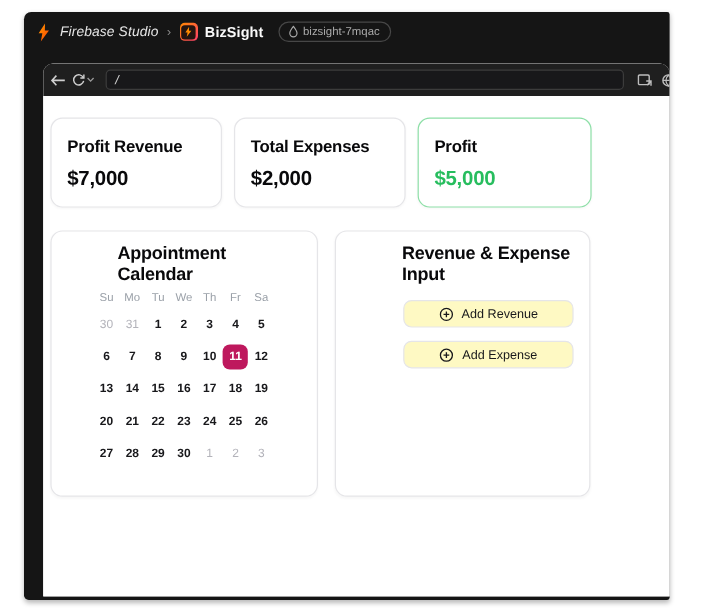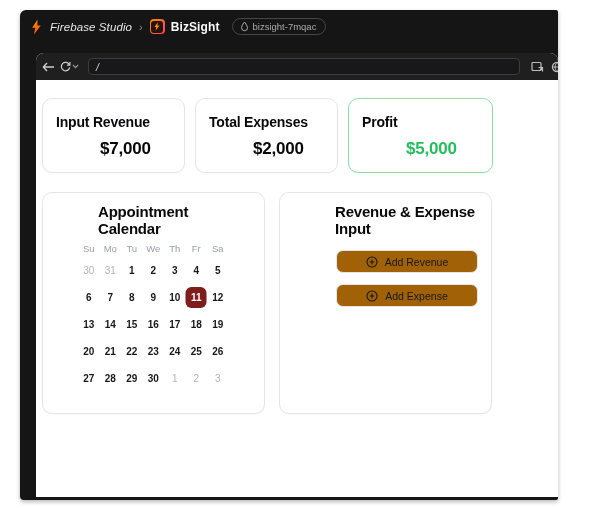--- a/index.html
+++ b/index.html
@@ -43,21 +43,21 @@
   
   .app-body { position:relative; flex:1; background:#ffffff; }
 
   .stats-row { position:absolute; left:6px; top:18px; width:451px;
     display:grid; grid-template-columns:143px 143px 145px; gap:10px; }
   .card { background:#ffffff; border:1px solid #e5e5e8; border-radius:10px;
     box-shadow:0 1px 2px rgba(0,0,0,.03);padding-left:43px; }
   .stat-card { height:75px; padding:15px 13px 0; }
   .stat-title { font-size:14px; font-weight:700; color:#09090b; letter-spacing:-.2px; }
   .stat-value { font-size:17px; font-weight:700; color:#09090b; margin-top:9px;
-    letter-spacing:-.2px;margin-left:44px; }
+    letter-spacing:-.2px; }
   .stat-card.profit { border-color:#8ddfa7; }
   .stat-card.profit .stat-value { color:#27bd5e; }
 
   .panels-row { position:absolute; left:6px; top:112px; width:450px;
     display:grid; grid-template-columns:223px 213px; gap:14px; }
   .panel-card { height:222px; position:relative; }
   .panel-title { font-size:15px; font-weight:700; color:#09090b; letter-spacing:-.2px;
     padding:10px 12px 0; }
 
   
@@ -69,25 +69,25 @@
   .cal-prev { left:0; } .cal-next { right:0; }
   .cal-month { text-align:center; line-height:19px; font-size:10.5px; font-weight:500;
     color:#18181b; }
   .cal-weekdays { margin-top:7px; display:grid; grid-template-columns:repeat(7,21.5px); }
   .wd { text-align:center; font-size:9.5px; color:#9aa0a8; }
   .cal-grid { margin-top:3px; display:grid; grid-template-columns:repeat(7,21.5px);
     grid-auto-rows:27px; align-items:center; justify-items:center; }
   .day { width:21px; height:21px; display:flex; align-items:center; justify-content:center;
     font-size:10px; font-weight:600; color:#18181b; border-radius:6px; }
   .day.muted { color:#b3b3ba; font-weight:500; }
-  .day.selected { background:#7f1d1d; color:#ffffff; }
+  .day.selected { background:#be185d; color:#ffffff; }
 
   
   .input-body { padding:13px 13px 0; }
-  .add-btn { width:100%; height:23px; background:#a16207; border:1px solid #e5e5e8;
+  .add-btn { width:100%; height:23px; background:#fef9c3; border:1px solid #e5e5e8;
     border-radius:7px; display:flex; align-items:center; justify-content:center; gap:7px;
     margin-bottom:11px; cursor:pointer; }
   .add-btn span { font-size:10.5px; font-weight:500; color:#18181b; }
 
   svg { display:block; }
 </style>
 </head>
 <body>
 
 <div class="fs-window">
@@ -152,21 +152,21 @@
             <path d="M1.5 6 h9 M6 1.5 c-2.6 2.8 -2.6 6.2 0 9 c2.6 -2.8 2.6 -6.2 0 -9" fill="none" stroke="#bdbdbd" stroke-width="1"></path>
           </svg>
         </span>
       </span>
     </div>
 
     <div class="app-body">
 
       <div class="stats-row">
         <div class="card stat-card">
-          <div class="stat-title">Input Revenue</div>
+          <div class="stat-title">Profit Revenue</div>
           <div class="stat-value">$7,000</div>
         </div>
         <div class="card stat-card">
           <div class="stat-title">Total Expenses</div>
           <div class="stat-value">$2,000</div>
         </div>
         <div class="card stat-card profit">
           <div class="stat-title">Profit</div>
           <div class="stat-value">$5,000</div>
         </div>

